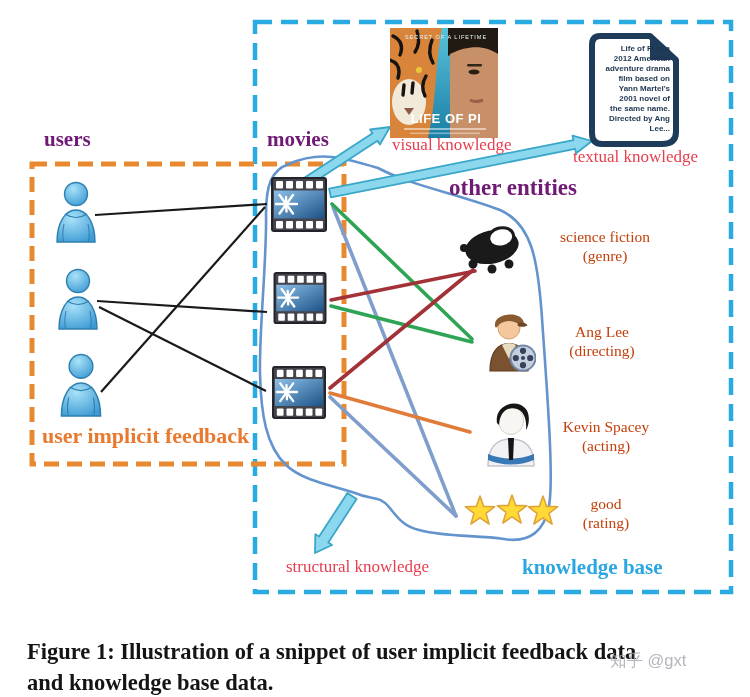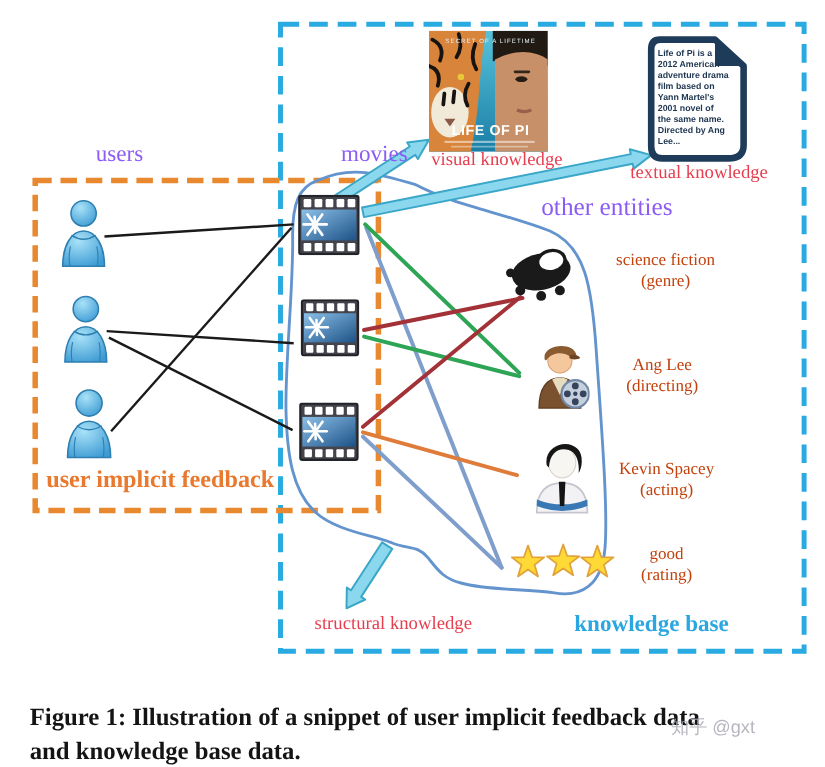--- a/index.html
+++ b/index.html
@@ -1,30 +1,30 @@
 <!DOCTYPE html>
 <html><head>
 <meta charset="utf-8">
 <style>
   html,body{margin:0;padding:0;background:#fff;}
   #stage{position:relative;width:750px;height:697px;background:#ffffff;overflow:hidden;
          font-family:"Liberation Serif", serif;}
   .abs{position:absolute;}
   svg{display:block;}
   .lbl{position:absolute;white-space:nowrap;}
-  .purple{color:#8b5cf6;font-weight:normal;font-size:21px;margin-left:43px;}
+  .purple{color:#701a75;font-weight:bold;font-size:21px;}
   .redlbl{color:#e63e4f;font-size:17px;}
   .entity-lbl{position:absolute;width:140px;text-align:center;color:#c2410c;
               font-size:15.5px;line-height:19px;}
   .entity-lbl .role{display:block;}
   #kb-label{color:#2aa6e0;font-weight:bold;font-size:21px;}
   #uif-label{color:#e8792e;font-weight:bold;font-size:22px;}
   #doc-text{position:absolute;left:601px;top:44px;width:72px;height:92px;
             font-family:"Liberation Sans", sans-serif;font-size:8px;font-weight:bold;
-            color:#1e3550;text-align:left;line-height:10px;white-space:pre-line;}
+            color:#1e3550;text-align:right;line-height:10px;white-space:pre-line;}
   #caption{position:absolute;left:27px;top:636px;width:712px;color:#141414;
            font-weight:bold;font-size:22.5px;line-height:31px;white-space:pre-line;}
   #watermark{position:absolute;left:610px;top:650px;color:#a9a9b4;opacity:.85;
              font-family:"Liberation Sans", sans-serif;font-size:16.5px;z-index:40;text-align:center;}
   .icon{position:absolute;z-index:20;}
   .lbl,.entity-lbl{z-index:25;}
 </style>
 </head>
 <body>
 

